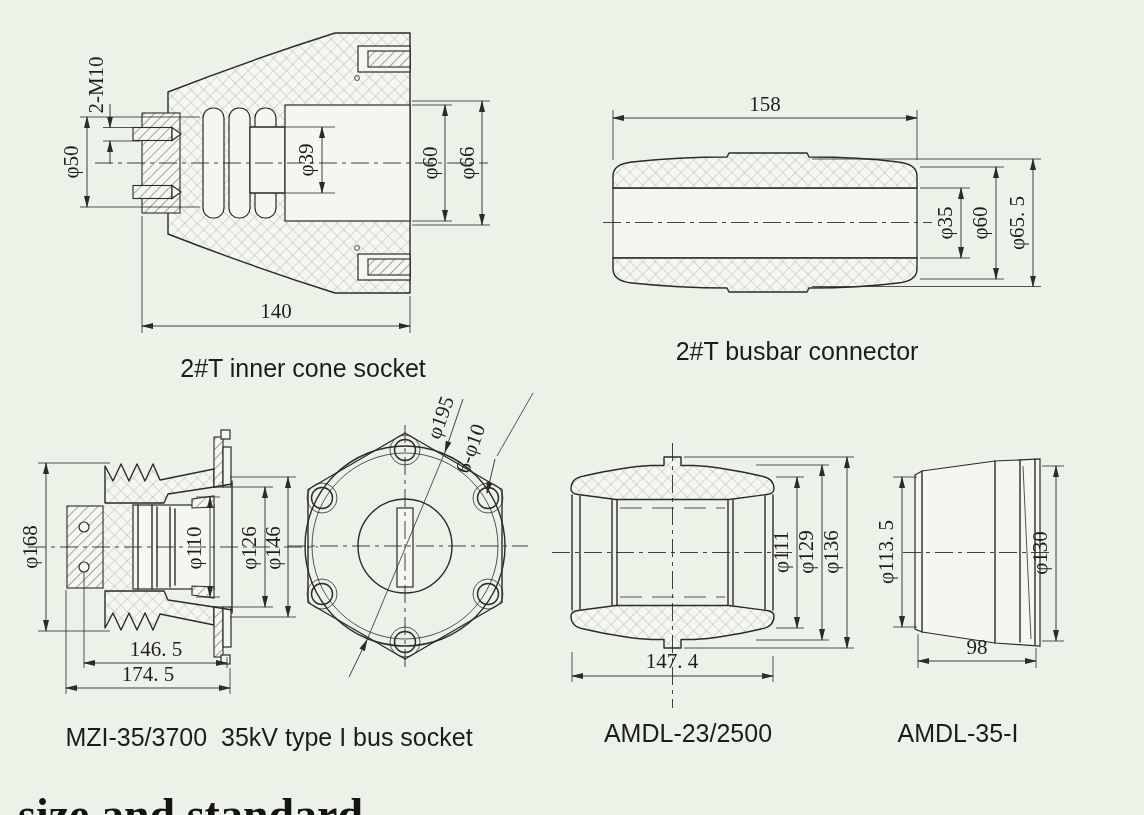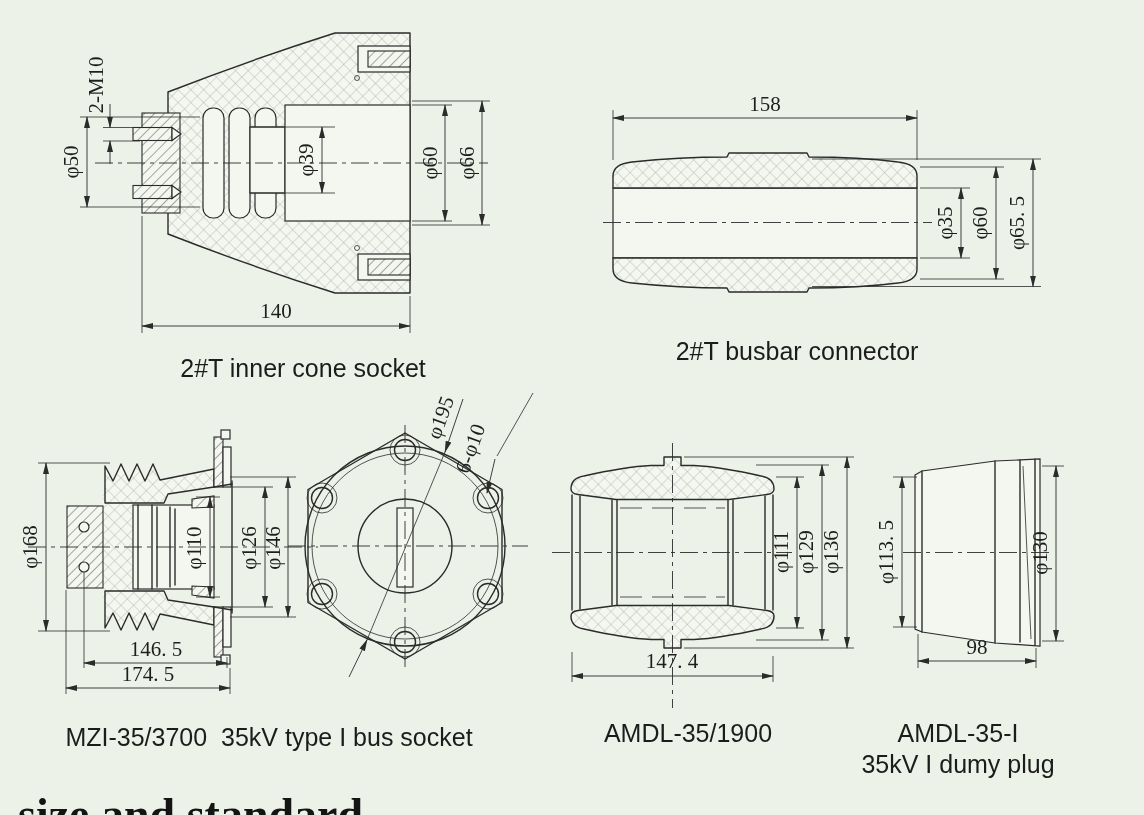--- a/index.html
+++ b/index.html
@@ -304,19 +304,18 @@
       <line class="tn" x1="1036" y1="648" x2="1036" y2="668"></line>
       <line class="dm" x1="918" y1="661" x2="1036" y2="661"></line>
       <text class="dim" text-anchor="middle" x="977" y="654">98</text>
     </g>
   </g>
 </svg>
 
 <div class="caption" style="left:303px;top:353px">2#T inner cone socket</div>
 <div class="caption" style="left:797px;top:336px">2#T busbar connector</div>
 <div class="caption" style="left:269px;top:722px">MZI-35/3700  35kV type I bus socket</div>
-<div class="caption" style="left:688px;top:718px">AMDL-35/1900</div>
+<div class="caption" style="left:688px;top:718px">AMDL-23/2500</div>
 <div class="caption" style="left:958px;top:718px">AMDL-35-I</div>
-<div class="caption" style="left:958px;top:749px">35kV I dumy plug</div>
 
 <div id="heading">size and standard</div>
 
 </div>
 
 </body></html>

